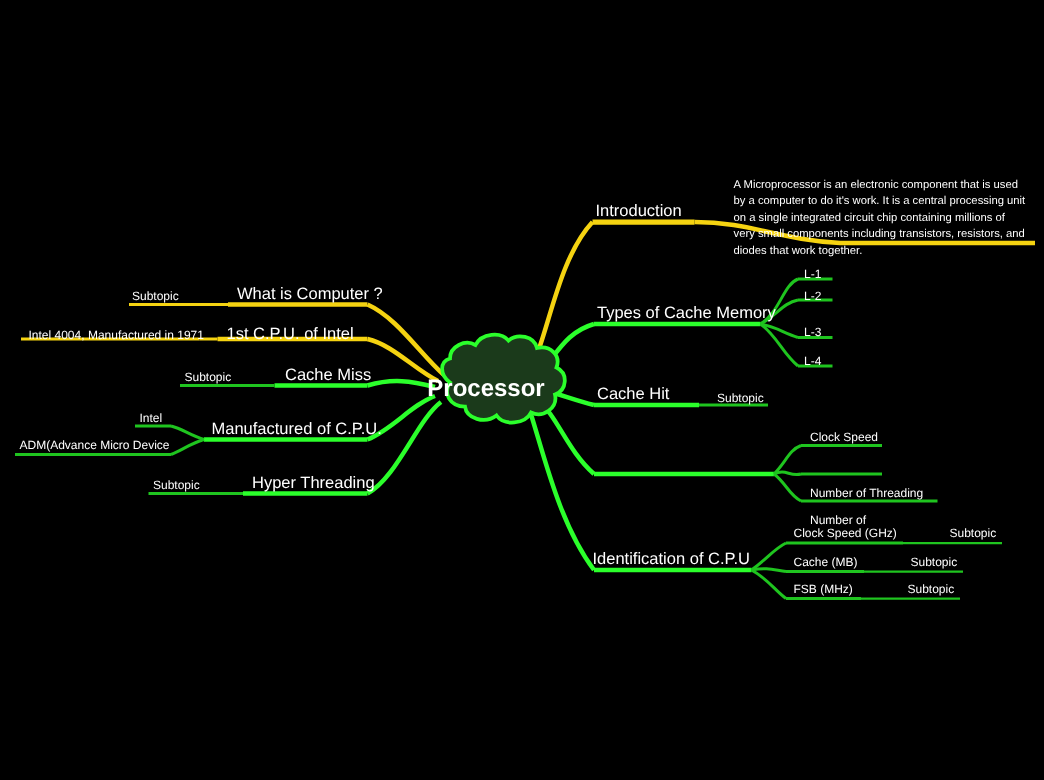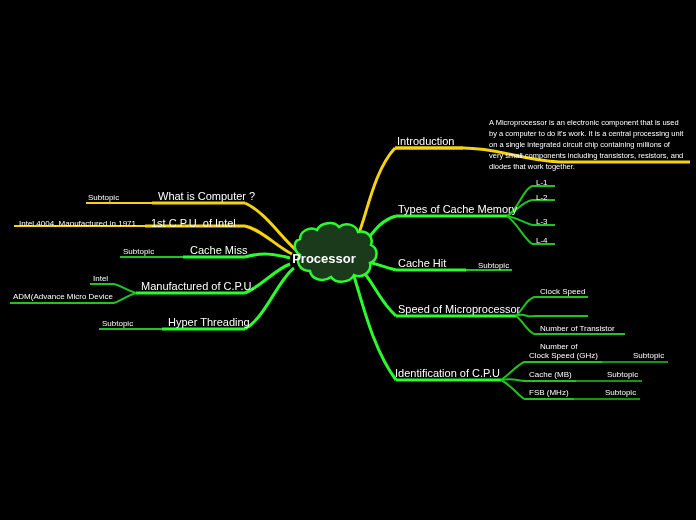--- a/index.html
+++ b/index.html
@@ -28,21 +28,21 @@
     color: #ffffff;
     white-space: nowrap;
     line-height: 1.15;
   }
   .center-label {
     position: absolute;
     left: 272px;
     top: 251px;
     width: 104px;
     text-align: center;
-    font-size: 13px;
+    font-size: 16px;
     font-weight: bold;
     color: #ffffff;
   }
   .main-topic {
     font-size: 11px;
     font-weight: normal;
     color: #ffffff;
   }
   .sub-topic {
     font-size: 8px;
@@ -164,24 +164,23 @@
 
   <div class="node main-topic" style="left:398px; top:203px;">Types of Cache Memory</div>
   <div class="node leaf-topic" style="left:536px; top:178px;">L-1</div>
   <div class="node leaf-topic" style="left:536px; top:193px;">L-2</div>
   <div class="node leaf-topic" style="left:536px; top:217px;">L-3</div>
   <div class="node leaf-topic" style="left:536px; top:236px;">L-4</div>
 
   <div class="node main-topic" style="left:398px; top:257px;">Cache Hit</div>
   <div class="node sub-topic" style="left:478px; top:261px;">Subtopic</div>
 
-  <div class="node main-topic" style="left:398px; top:303px;">Speed of Microprocessor</div>
   <div class="node leaf-topic" style="left:540px; top:287px;">Clock Speed</div>
   <div class="node leaf-topic" style="left:540px; top:306px;margin-top:36px;">Number of</div>
-  <div class="node leaf-topic" style="left:540px; top:324px;">Number of Transistor</div>
+  <div class="node leaf-topic" style="left:540px; top:324px;">Number of Threading</div>
 
   <div class="node main-topic" style="left:395px; top:367px;">Identification of C.P.U</div>
   <div class="node leaf-topic" style="left:529px; top:351px;">Clock Speed (GHz)</div>
   <div class="node leaf-topic" style="left:633px; top:351px;">Subtopic</div>
   <div class="node leaf-topic" style="left:529px; top:370px;">Cache  (MB)</div>
   <div class="node leaf-topic" style="left:607px; top:370px;">Subtopic</div>
   <div class="node leaf-topic" style="left:529px; top:388px;">FSB (MHz)</div>
   <div class="node leaf-topic" style="left:605px; top:388px;">Subtopic</div>
 
   <div class="node main-topic" style="left:158px; top:190px;">What is Computer ?</div>

